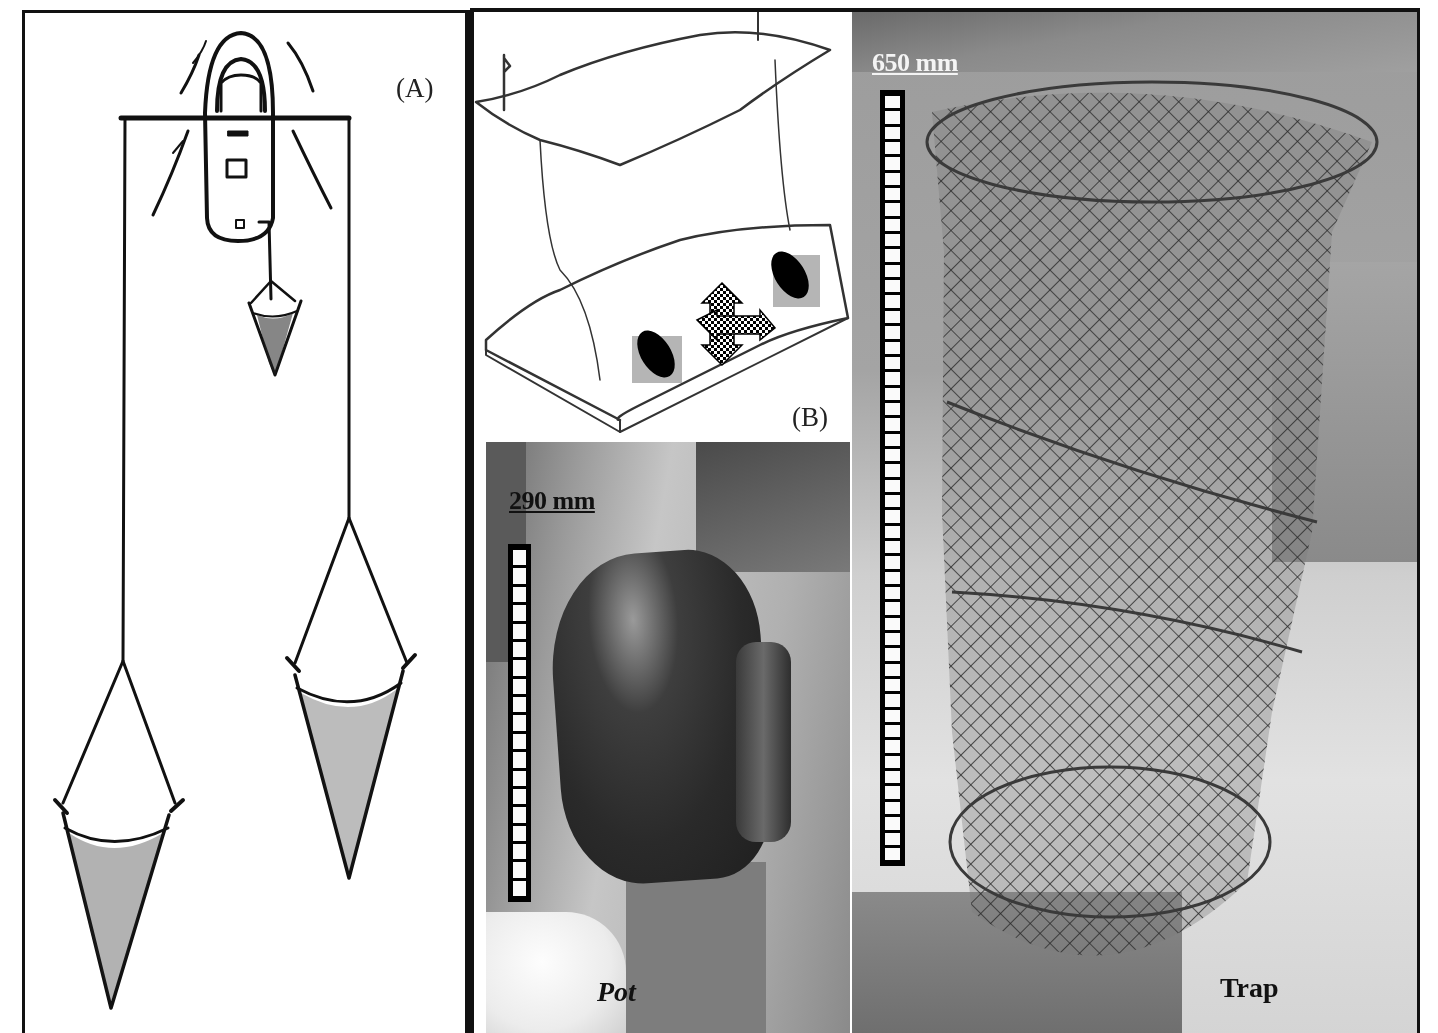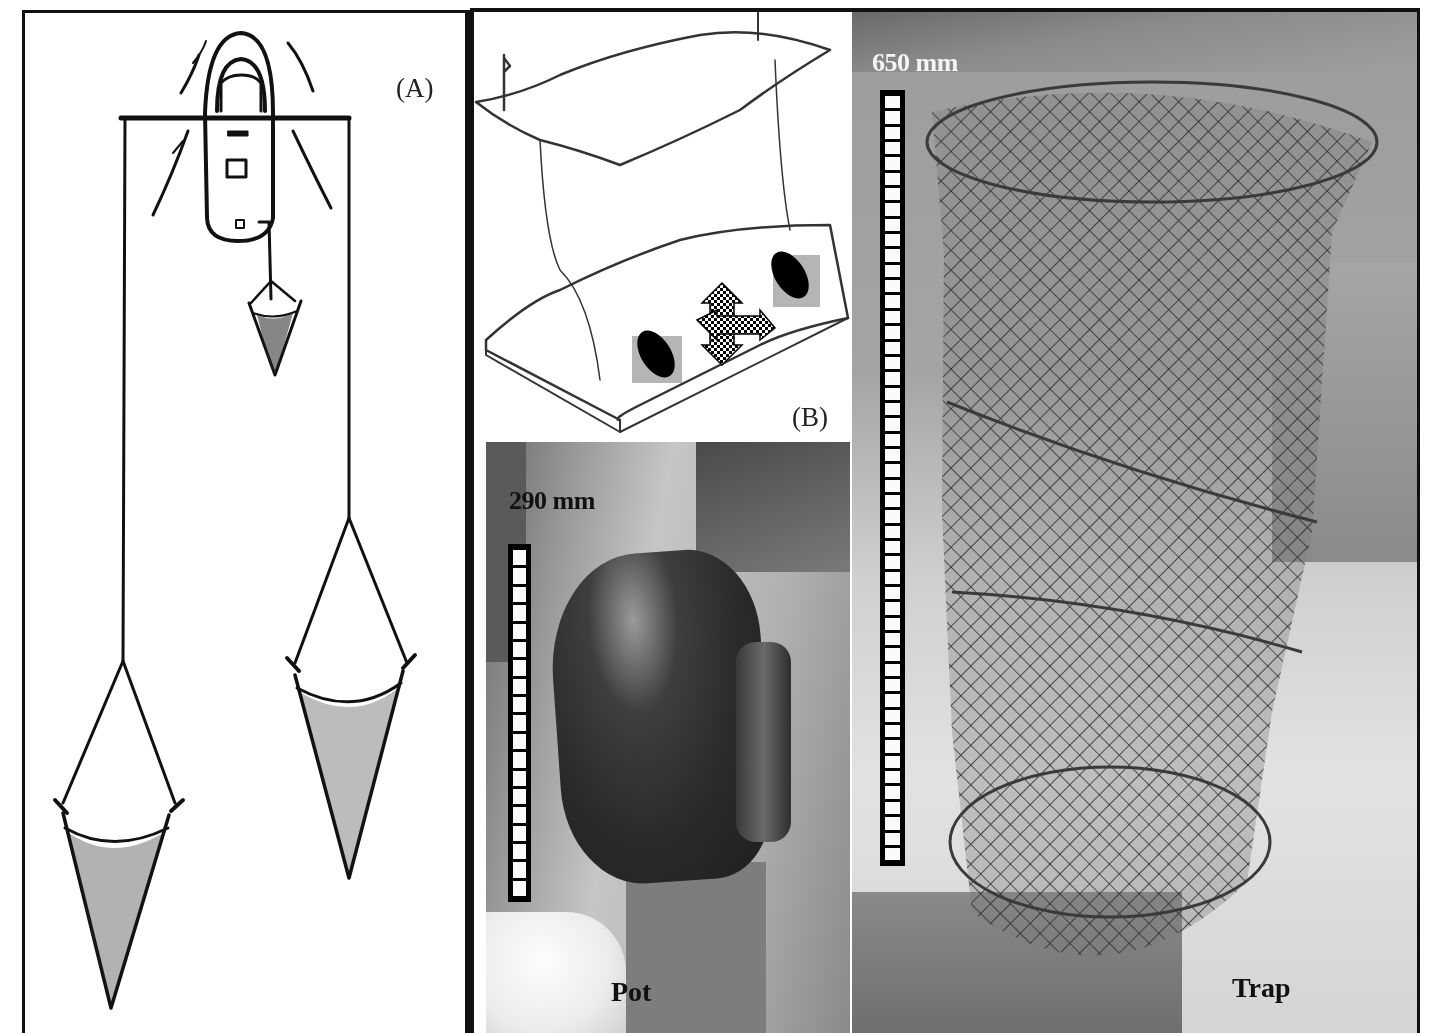--- a/index.html
+++ b/index.html
@@ -5,21 +5,21 @@
     html, body { margin: 0; padding: 0; background: #ffffff; }
     body { width: 1438px; height: 1033px; position: relative; overflow: hidden;
            font-family: "Liberation Serif", "DejaVu Serif", serif; }
     .panel { position: absolute; box-sizing: border-box; overflow: hidden; }
     #panel-a { left: 22px; top: 10px; width: 448px; height: 1023px; background: #fff;
                border-left: 3px solid #111; border-top: 3px solid #111; border-right: 5px solid #111; }
     #panel-b { left: 470px; top: 8px; width: 950px; height: 1025px; background: #fff;
                border-top: 4px solid #111; border-right: 3px solid #111; border-left: 4px solid #111; }
     .label-paren { position: absolute; font-size: 27px; color: #222; }
     .photo-label { position: absolute; font-weight: bold; font-size: 28px; }
-    .scale-text { position: absolute; font-weight: bold; font-size: 26px; letter-spacing: -0.5px; }
+    .scale-text { position: absolute; font-weight: bold; font-size: 26px; letter-spacing: -0.5px; text-decoration: underline; }
     svg { position: absolute; left: 0; top: 0; }
     .scalebar { position: absolute; border: 3px solid #000; background: #000; box-sizing: border-box;
                 display: flex; flex-direction: column; gap: 3px; padding: 3px 2px; }
     .scalebar .seg { flex: 1; background: #fafafa; }
   </style>
 </head>
 <body>
 
 <div id="panel-a" class="panel">
   <svg width="448" height="1023" viewBox="22 10 448 1023">
@@ -141,21 +141,21 @@
         <div class="seg"></div>
         <div class="seg"></div>
         <div class="seg"></div>
         <div class="seg"></div>
         <div class="seg"></div>
         <div class="seg"></div>
         <div class="seg"></div>
         <div class="seg"></div>
         <div class="seg"></div>
       </div>
-    <span class="photo-label" style="left:125px; top:534px; color:#111;">Pot</span>
+    <span class="photo-label" style="left:111px; top:534px; color:#111;font-style:italic;">Pot</span>
   </div>
 
   <div class="panel" style="left:378px; top:0; width:572px; height:1025px;
        background: linear-gradient(180deg, #9c9c9c 0%, #a4a4a4 35%, #cfcfcf 55%, #e2e2e2 75%, #d4d4d4 100%);">
     <div style="position:absolute; left:0; top:0; width:572px; height:60px; background:linear-gradient(170deg,#6a6a6a 0%, #8a8a8a 40%, #a0a0a0 100%);"></div>
     <div style="position:absolute; left:420px; top:250px; width:152px; height:300px; background:linear-gradient(180deg,#a5a5a5,#8a8a8a);"></div>
     <div style="position:absolute; left:0; top:880px; width:330px; height:145px; background:linear-gradient(180deg,#8a8a8a,#6e6e6e);"></div>
 
     <svg width="572" height="1025">
       <defs>
@@ -220,15 +220,15 @@
         <div class="seg"></div>
         <div class="seg"></div>
         <div class="seg"></div>
         <div class="seg"></div>
         <div class="seg"></div>
         <div class="seg"></div>
         <div class="seg"></div>
         <div class="seg"></div>
         <div class="seg"></div>
       </div>
-    <span class="photo-label" style="left:380px; top:960px; color:#111;">Trap</span>
+    <span class="photo-label" style="left:368px; top:960px; color:#111;">Trap</span>
   </div>
 </div>
 
 </body></html>

